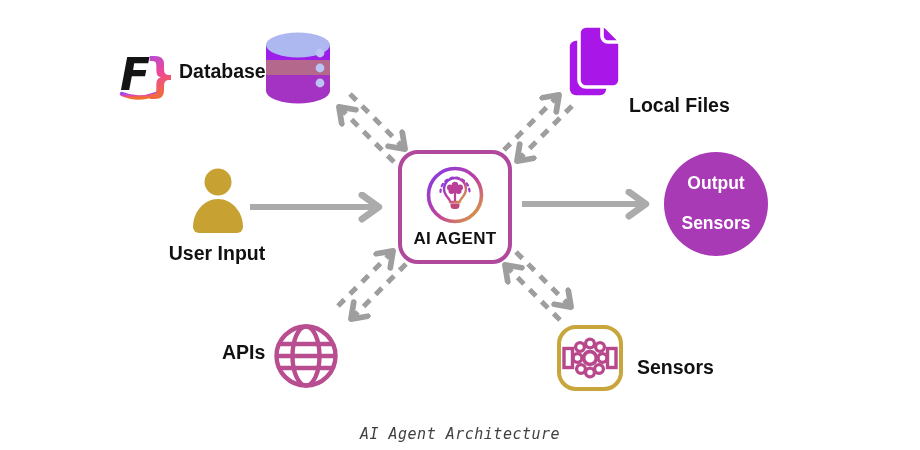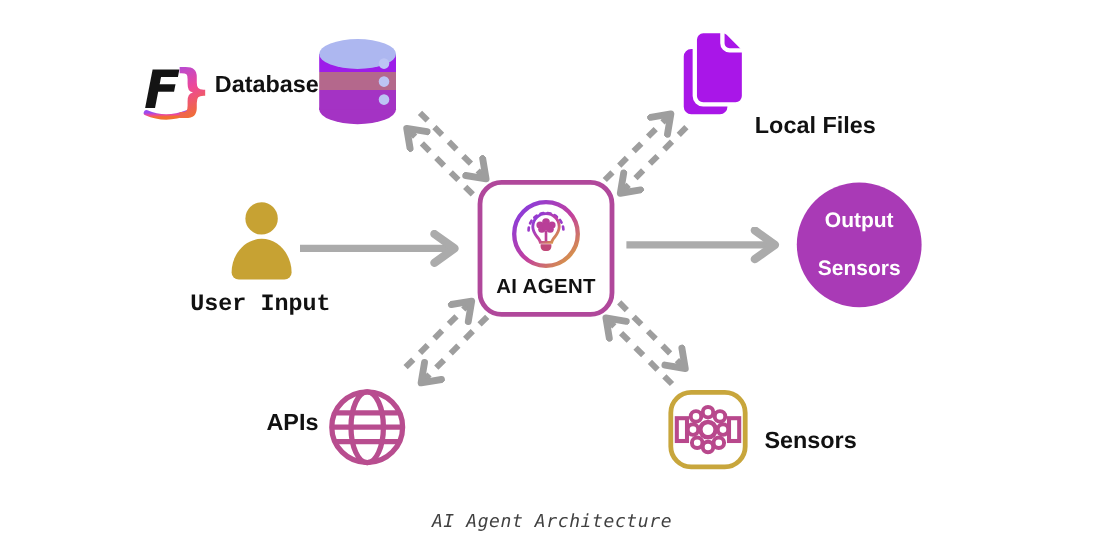--- a/index.html
+++ b/index.html
@@ -96,21 +96,21 @@
     <rect x="8" y="17" width="40" height="58" rx="8" fill="#a916e8" stroke="#ffffff" stroke-width="3.6"></rect>
     <path d="M26,4 h16.5 a6,6 0 0 1 4.3,1.8 L58.2,17.2 a6,6 0 0 1 1.8,4.3 V58 a7,7 0 0 1 -7,7 H26 a7,7 0 0 1 -7,-7 V11 a7,7 0 0 1 7,-7 Z" fill="#a916e8" stroke="#ffffff" stroke-width="3.6"></path>
     <path d="M42,3.5 V14 a6,6 0 0 0 6,6 H60.5" fill="none" stroke="#ffffff" stroke-width="3.6"></path>
   </svg>
   <div class="abs node-label" style="left:629px;top:62px;margin-top:32px;">Local Files</div>
 
   <svg class="abs" style="left:186px;top:168px;" width="64" height="66" viewBox="0 0 64 66">
     <circle cx="32" cy="14" r="13.5" fill="#c7a233"></circle>
     <path d="M32,31 C18,31 7,44 7,59 a6,6 0 0 0 6,6 h38 a6,6 0 0 0 6,-6 C57,44 46,31 32,31 Z" fill="#c7a233"></path>
   </svg>
-  <div class="abs node-label" style="left:157px;top:242px;width:120px;text-align:center;font-family:Liberation Mono, monospace;">User Input</div>
+  <div class="abs node-label" style="left:157px;top:242px;width:120px;text-align:center;">User Input</div>
 
   <div class="abs agent-box">
     <svg width="62" height="62" viewBox="0 0 62 62">
       <defs>
         <linearGradient id="ringGrad" x1="0" y1="0" x2="1" y2="1">
           <stop offset="0" stop-color="#7f3be8"></stop>
           <stop offset="0.55" stop-color="#c2409e"></stop>
           <stop offset="1" stop-color="#ddae2e"></stop>
         </linearGradient>
       </defs>

